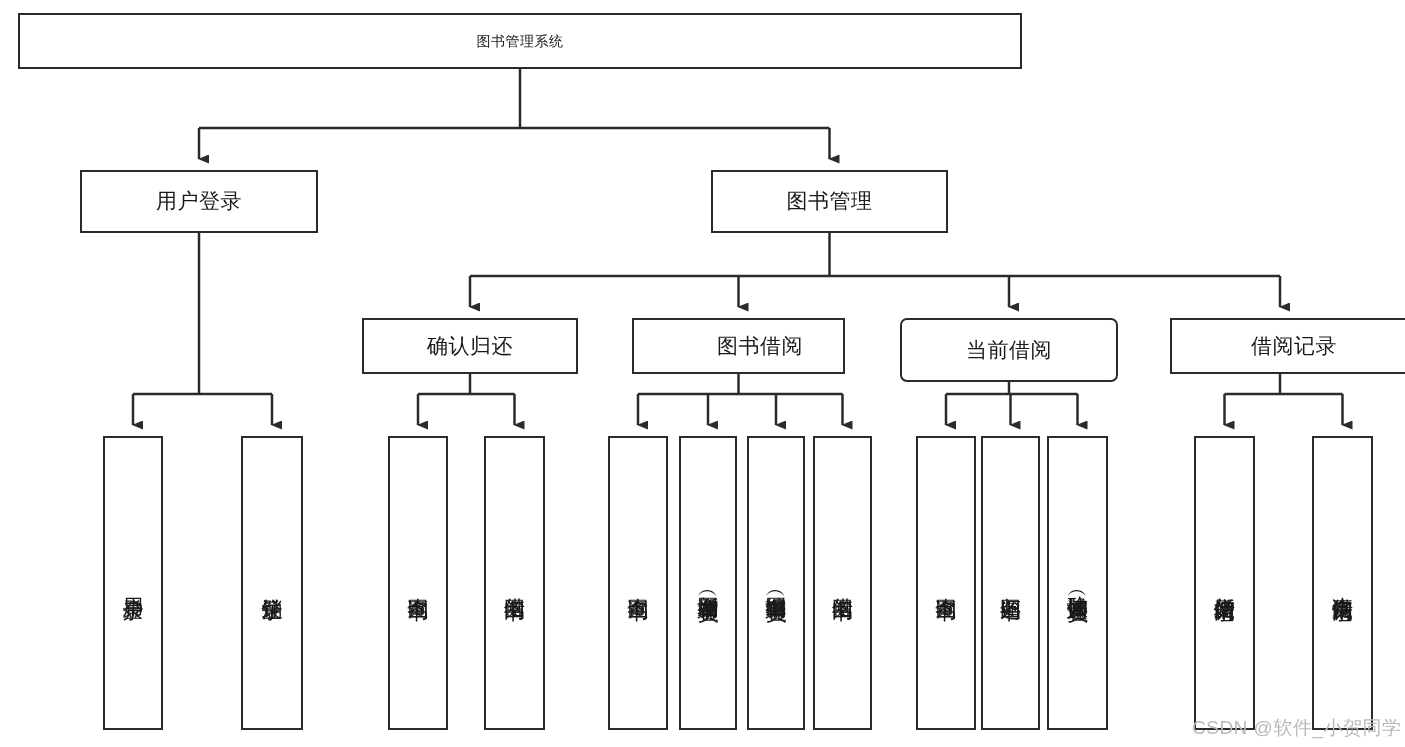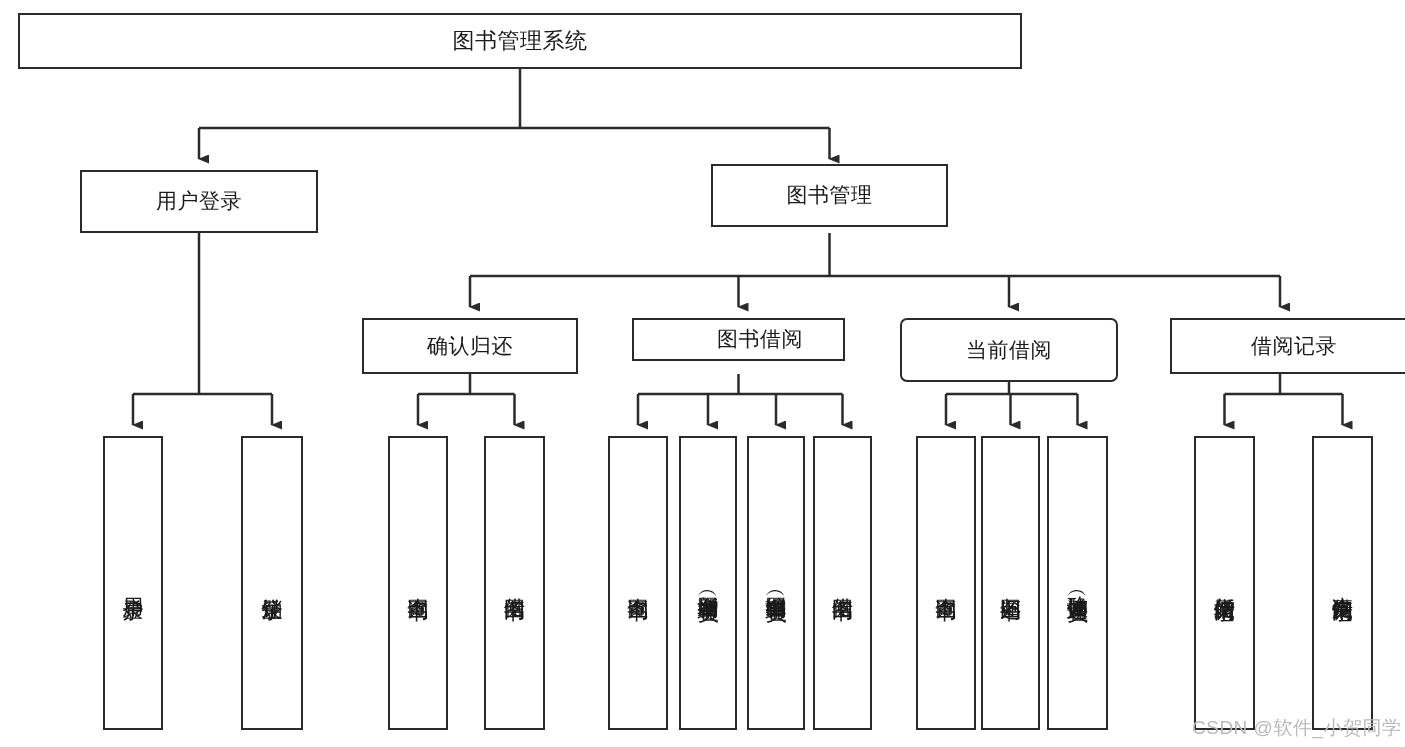--- a/index.html
+++ b/index.html
@@ -39,21 +39,21 @@
   .node .label {
     display: block;
     text-align: center;
     line-height: 1.18;
     letter-spacing: 0.5px;
   }
   .node.horizontal .label {
     font-size: 21px;
   }
   .node.root .label {
-    font-size: 22px;
+    font-size: 14px;
   }
   .node.vertical {
     writing-mode: vertical-rl;
     text-orientation: upright;
   }
   .node.vertical .label {
     writing-mode: vertical-rl;
     text-orientation: upright;
     font-size: 21px;
     line-height: 1.05;
@@ -116,27 +116,27 @@
       </g>
   </svg>
 
   <div id="nodes-layer">
       <div class="node horizontal root" style="left: 18px; top: 13px; width: 1004px; height: 56px;">
         <span class="label">图书管理系统</span>
       </div>
       <div class="node horizontal" style="left: 80px; top: 170px; width: 238px; height: 63px;">
         <span class="label">用户登录</span>
       </div>
-      <div class="node horizontal" style="left: 711px; top: 164px; width: 237px; height: 63px;">
+      <div class="node horizontal" style="left: 711px; top: 170px; width: 237px; height: 63px;">
         <span class="label">图书管理</span>
       </div>
       <div class="node horizontal" style="left: 362px; top: 318px; width: 216px; height: 56px;">
         <span class="label">确认归还</span>
       </div>
-      <div class="node horizontal" style="left: 632px; top: 318px; width: 213px; height: 43px; padding-left: 43px;">
+      <div class="node horizontal" style="left: 632px; top: 318px; width: 213px; height: 56px; padding-left: 43px;">
         <span class="label">图书借阅</span>
       </div>
       <div class="node horizontal" style="left: 900px; top: 318px; width: 218px; height: 64px; border-radius: 7px;">
         <span class="label">当前借阅</span>
       </div>
       <div class="node horizontal" style="left: 1170px; top: 318px; width: 248px; height: 56px;">
         <span class="label">借阅记录</span>
       </div>
       <div class="node vertical" style="left: 103px; top: 436px; width: 60px; height: 294px;">
         <span class="label">用户登录</span>

